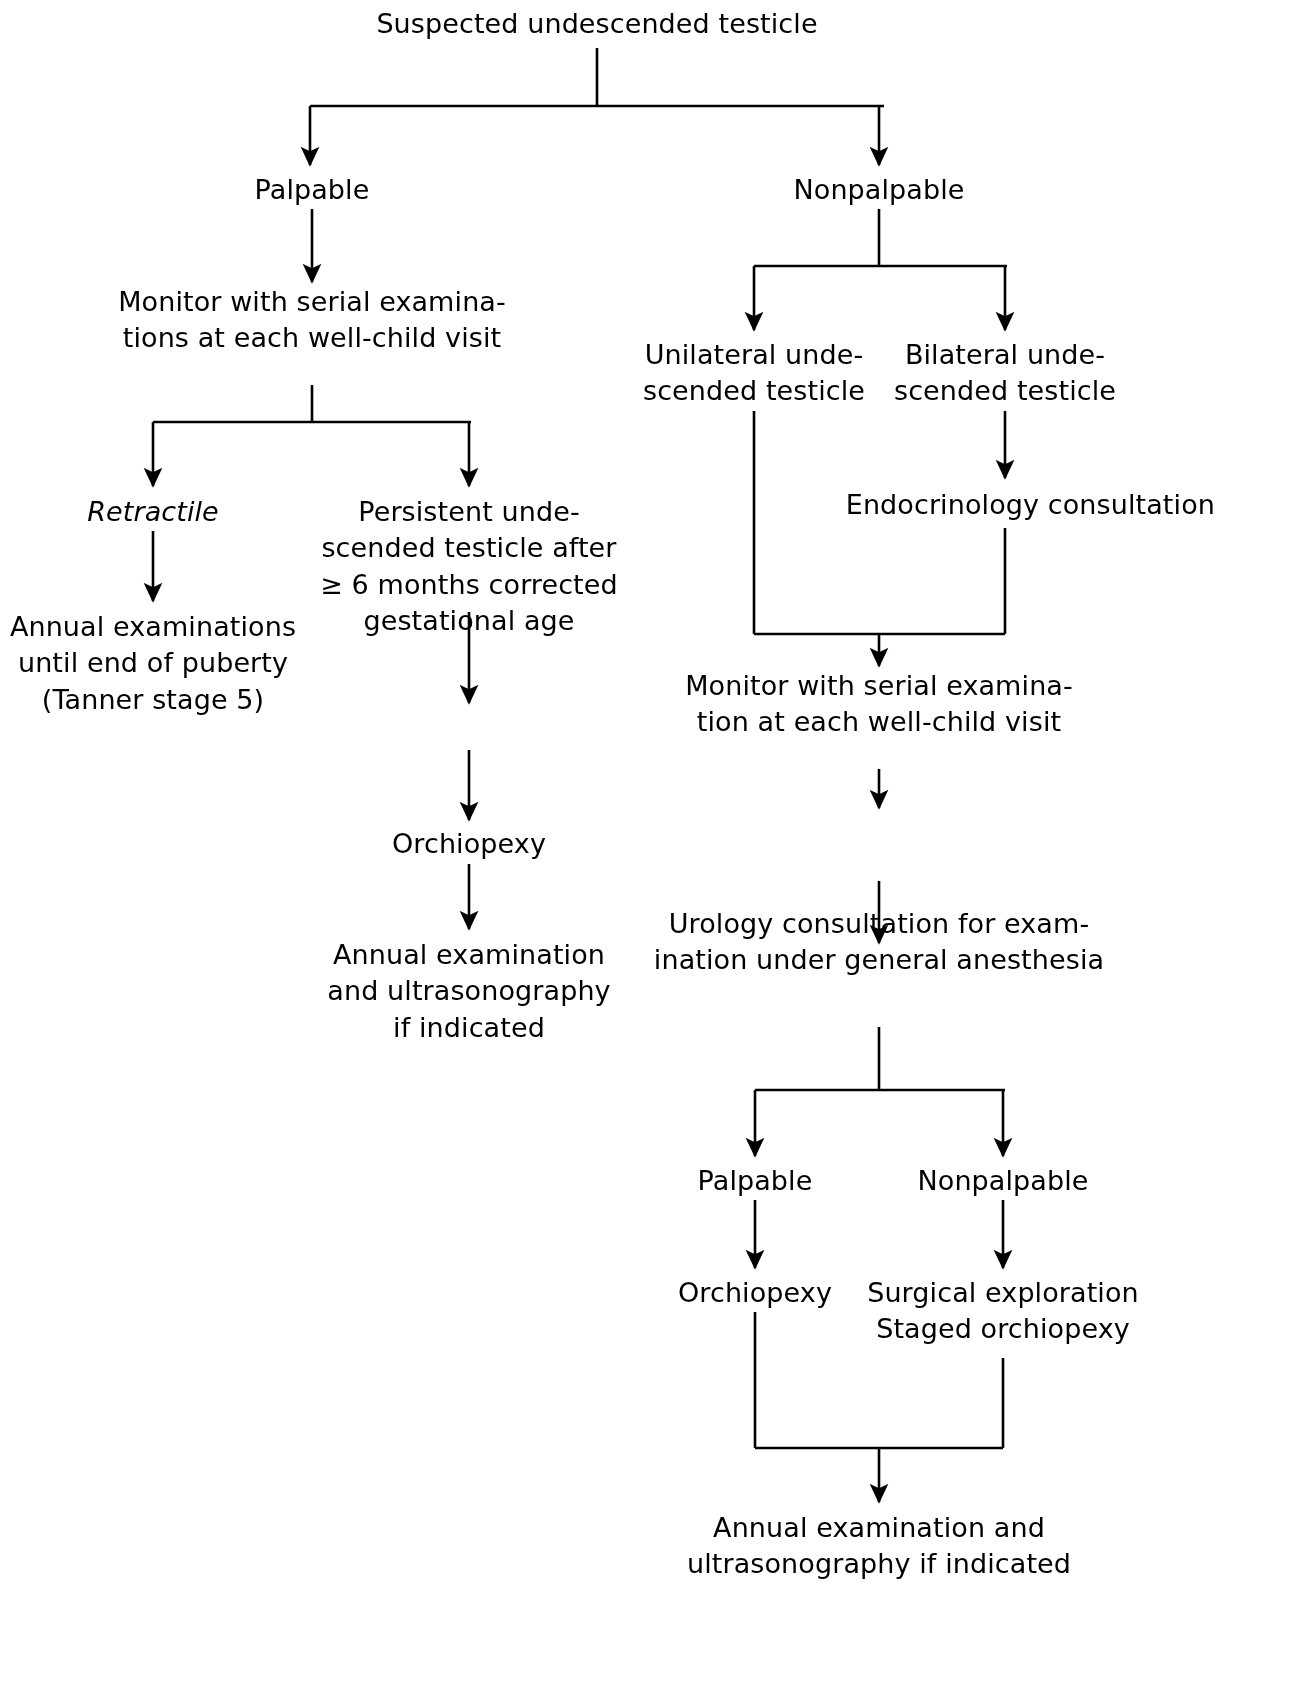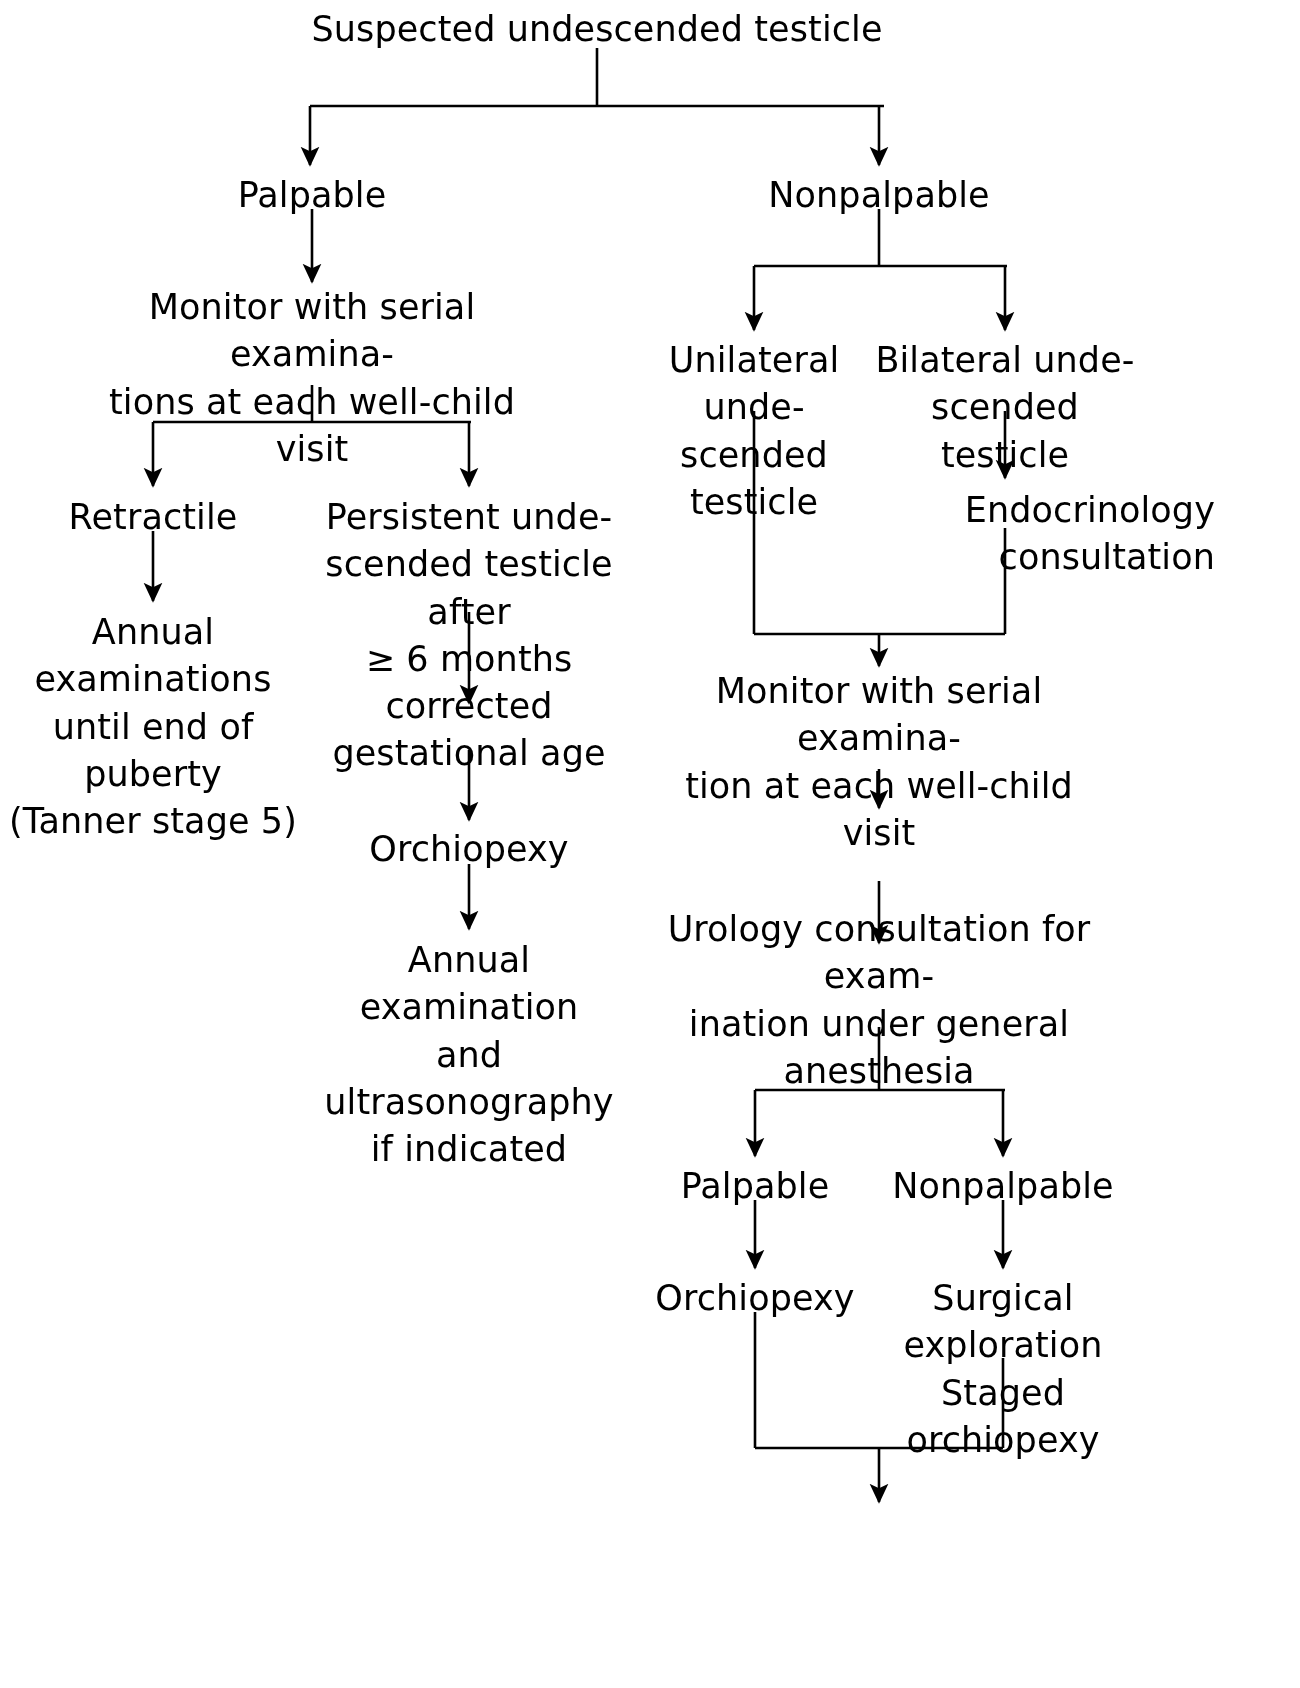--- a/index.html
+++ b/index.html
@@ -20,21 +20,21 @@
     left: 0;
     top: 0;
     width: 1300px;
     height: 1688px;
     pointer-events: none;
   }
   .node {
     position: absolute;
     text-align: center;
     color: #000000;
-    font-size: 35px;
+    font-size: 27px;
     line-height: 1.35;
     letter-spacing: 0.1px;
     white-space: pre-line;
     transform: translateX(-50%);
   }
 </style>
 </head>
 <body>
 
 <div id="chart-root">
@@ -103,21 +103,21 @@
 
   <div class="node" style="left:597px; top:6px; width:640px;">Suspected undescended testicle</div>
 
   <div class="node" style="left:312px; top:172px; width:320px;">Palpable</div>
 
   <div class="node" style="left:879px; top:172px; width:360px;">Nonpalpable</div>
 
   <div class="node" style="left:312px; top:284px; width:420px;">Monitor with serial examina-
 tions at each well-child visit</div>
 
-  <div class="node" style="left:153px; top:494px; width:300px;">Retractile</div>
+  <div class="node" style="left:153px; top:494px; width:300px;font-style:italic;">Retractile</div>
 
   <div class="node" style="left:469px; top:494px; width:330px;">Persistent unde-
 scended testicle after
 ≥ 6 months corrected
 gestational age</div>
 
   <div class="node" style="left:153px; top:609px; width:340px;">Annual examinations
 until end of puberty
 (Tanner stage 5)</div>
 
@@ -145,14 +145,16 @@
 
   <div class="node" style="left:755px; top:1163px; width:260px;">Palpable</div>
 
   <div class="node" style="left:1003px; top:1163px; width:280px;">Nonpalpable</div>
 
   <div class="node" style="left:755px; top:1275px; width:260px;">Orchiopexy</div>
 
   <div class="node" style="left:1003px; top:1275px; width:320px;">Surgical exploration
 Staged orchiopexy</div>
 
+  <div class="node" style="left:879px; top:1510px; width:520px;">Annual examination and
+ultrasonography if indicated</div>
 
 </div>
 
 </body></html>

